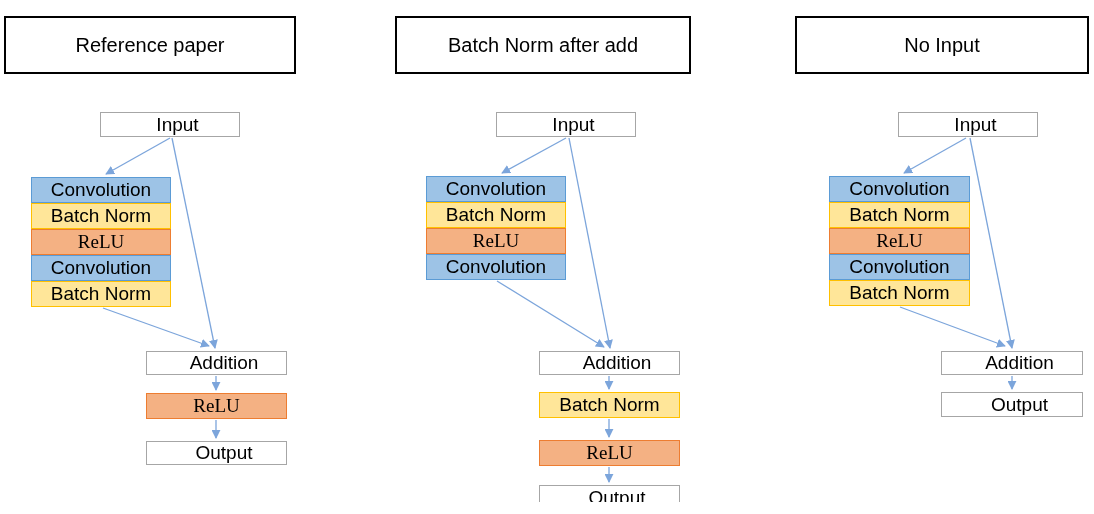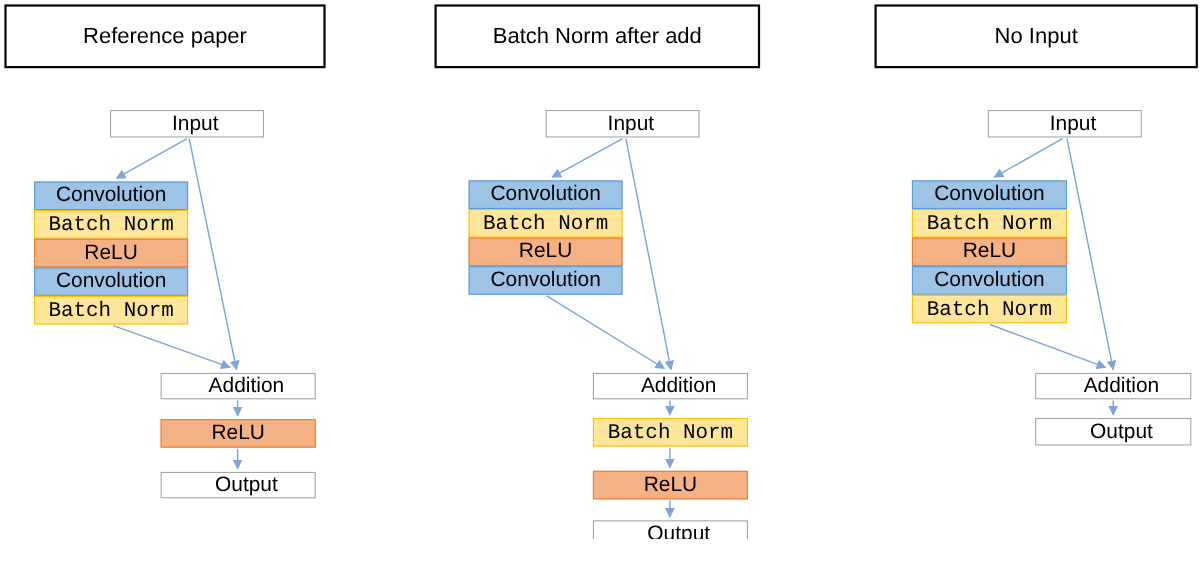--- a/index.html
+++ b/index.html
@@ -13,40 +13,41 @@
   body {
     font-family:"Liberation Sans", sans-serif;
     background:var(--background);
     color:var(--text);
   }
   #canvas {
     position:relative;
     width:1094px; height:490px;
     background:var(--background);
     overflow:hidden;
+    margin-top:12px;
   }
   .title-box {
     position:absolute;
     box-sizing:border-box;
     border:2px solid var(--title-border);
     background:var(--white-fill);
     display:flex; align-items:center; justify-content:center;
     font-size:20px;
   }
   .node {
     position:absolute;
     box-sizing:border-box;
     display:flex; align-items:center; justify-content:center;
     font-size:19px;
     white-space:nowrap;
   }
   .node-white  { background:var(--white-fill);  border:1px solid var(--gray-border);padding-left:15px; }
   .node-blue   { background:var(--blue-fill);   border:1px solid var(--blue-border); }
-  .node-yellow { background:var(--yellow-fill); border:1px solid var(--yellow-border);font-family:Liberation Mono, monospace; }
-  .node-salmon { background:var(--salmon-fill); border:1px solid var(--salmon-border); }
+  .node-yellow { background:var(--yellow-fill); border:1px solid var(--yellow-border); }
+  .node-salmon { background:var(--salmon-fill); border:1px solid var(--salmon-border);font-family:Liberation Serif, serif; }
   .stack {
     position:absolute;
   }
   .stack .node { position:relative; width:100%; height:26px; }
   svg.arrows {
     position:absolute; left:0; top:0;
     pointer-events:none;
   }
   svg.arrows line { stroke:var(--arrow); stroke-width:1.3; }
   svg.arrows .arrowhead { fill:var(--arrow); }

